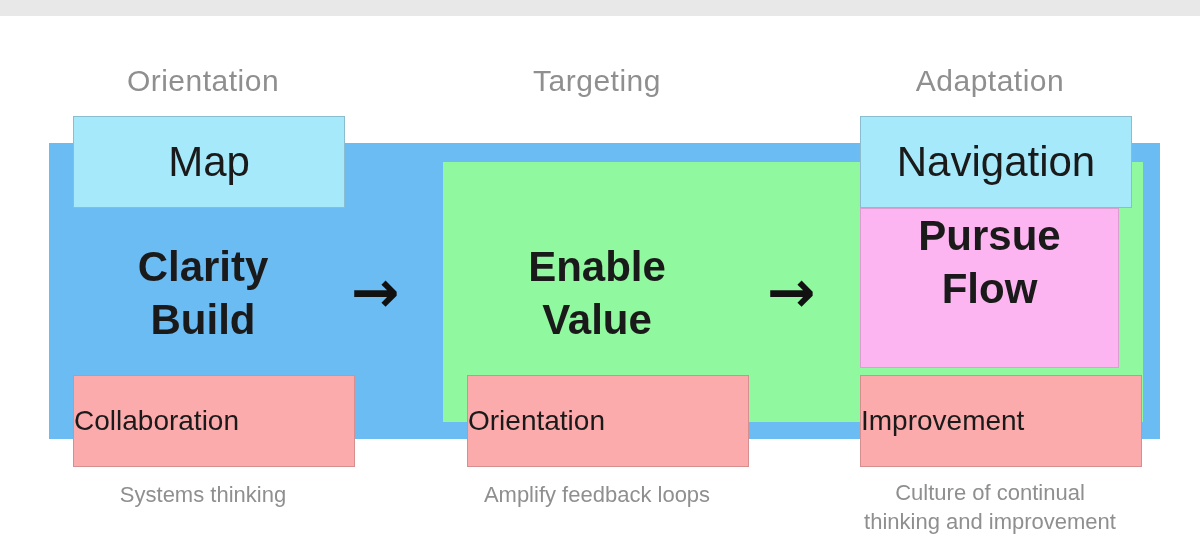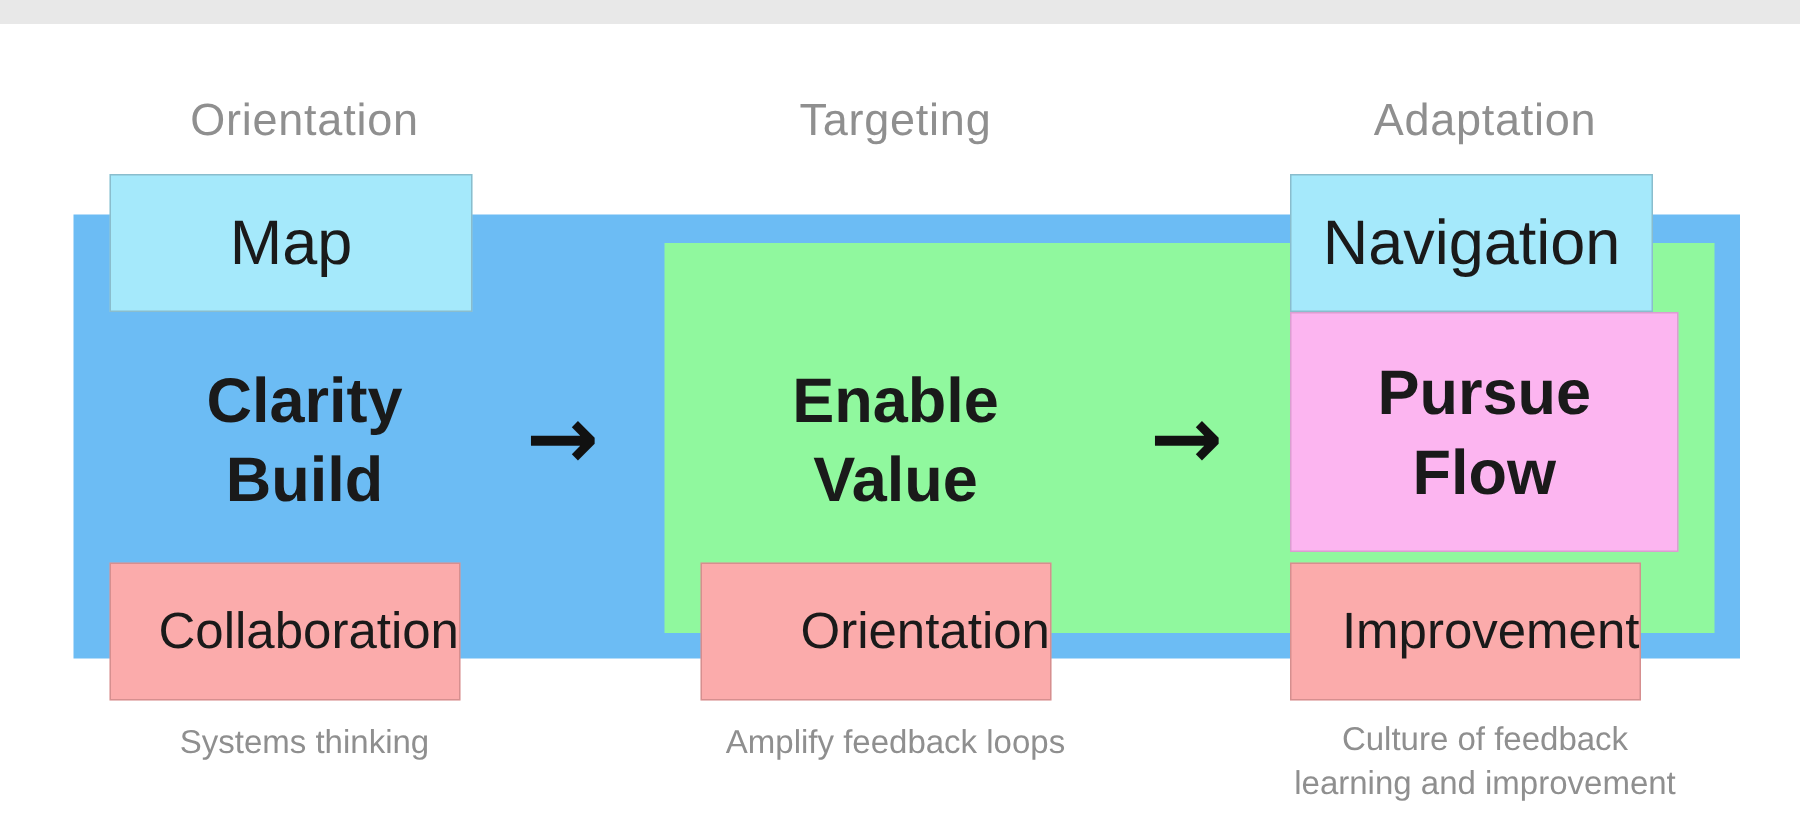--- a/index.html
+++ b/index.html
@@ -26,46 +26,46 @@
   .band{position:absolute;}
   .band.blue{left:49px;top:127px;width:1111px;height:296px;background:var(--blue-band);z-index:1;}
   .band.green{left:443px;top:146px;width:700px;height:260px;background:var(--green-band);z-index:2;}
 
   .col-header{
     position:absolute;top:48px;width:260px;
     text-align:center;font-size:30px;color:var(--heading-text);
     z-index:4;letter-spacing:0.5px;
   }
   .top-box{
-    position:absolute;top:100px;width:242px;height:92px;
+    position:absolute;top:100px;width:272px;height:92px;
     background:var(--top-box);border:1px solid rgba(90,110,120,0.35);
     display:flex;align-items:center;justify-content:center;
     font-size:42px;color:var(--box-text);z-index:4;
   }
   .focus-text{
     position:absolute;top:277px;width:260px;
     transform:translateY(-50%);
     text-align:center;font-size:42px;font-weight:bold;
     line-height:53px;color:var(--box-text);z-index:4;
   }
   .pink-panel{
     position:absolute;left:860px;top:192px;width:259px;height:160px;
     background:var(--pink-box);border:1px solid rgba(120,90,115,0.25);
-    display:flex;align-items:center;justify-content:center;
+    display:flex;justify-content:center;
     z-index:3;
   }
   .pink-panel .focus-inner{
     text-align:center;font-size:42px;font-weight:bold;
     line-height:53px;color:var(--box-text);
   }
   .bottom-box{
-    position:absolute;top:359px;width:234px;height:92px;
+    position:absolute;top:359px;width:282px;height:92px;
     background:var(--bottom-box);border:1px solid rgba(130,80,80,0.3);
-    display:flex;align-items:center;justify-content:flex-end;
-    font-size:34px;color:var(--box-text);z-index:4;
+    display:flex;align-items:center;justify-content:flex-start;
+    font-size:28px;color:var(--box-text);z-index:4;
   }
   .caption{
     position:absolute;top:464px;width:300px;
     text-align:center;font-size:22px;line-height:29px;
     color:var(--caption-text);z-index:4;
   }
   .caption.wrap{top:462px;width:260px;}
   .arrow{
     position:absolute;top:276px;
     transform:translate(-50%,-50%);
@@ -119,15 +119,15 @@
   </div>
   <div class="pink-panel">
     <div class="focus-inner">
       <div>Pursue</div>
       <div>Flow</div>
     </div>
   </div>
   <div class="bottom-box c3">
     <span>Improvement</span>
   </div>
-  <div class="caption wrap cap3">Culture of feedback learning and improvement</div>
+  <div class="caption wrap cap3">Culture of continual thinking and improvement</div>
 
 </div>
 
 </body></html>

